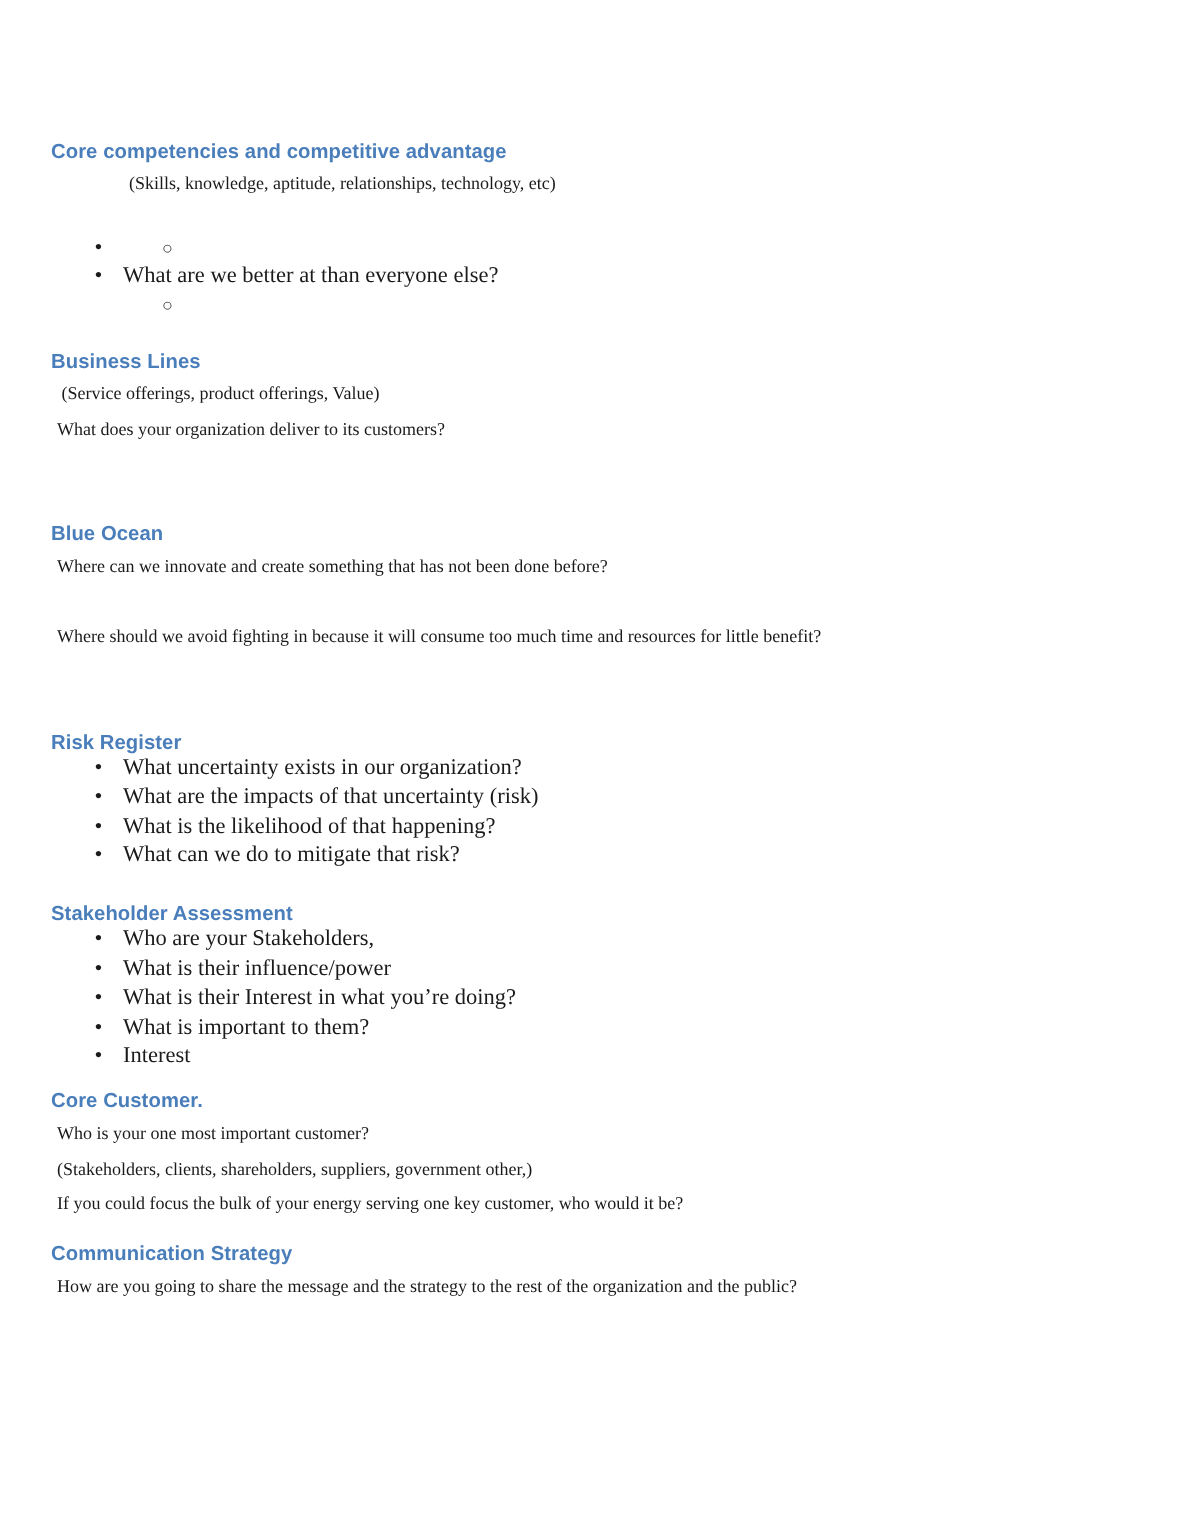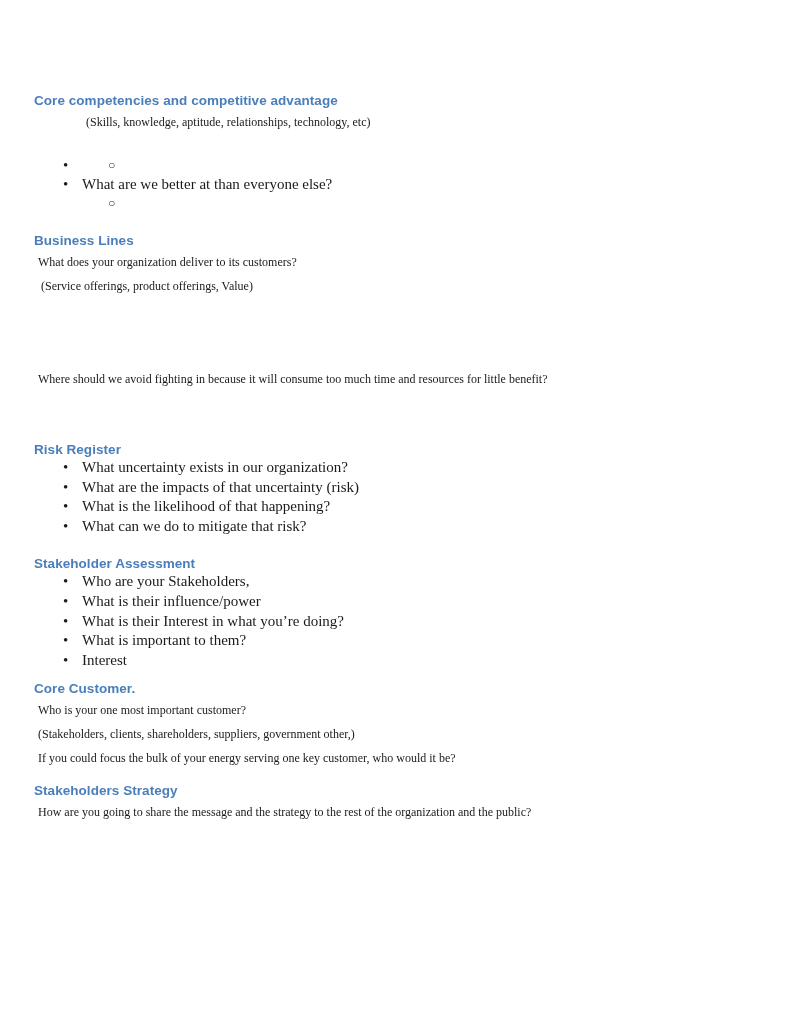--- a/index.html
+++ b/index.html
@@ -125,26 +125,30 @@
         <li class="subbullet-row">
           <span class="subbullet-mark">○</span>
         </li>
       </ul>
     </div>
 
     <div class="gap-md"></div>
 
     <div class="section">
       <p class="section-heading">Business Lines</p>
+      <p class="para"> (Service offerings, product offerings, Value)</p>
       <p class="para">What does your organization deliver to its customers?</p>
-      <p class="para"> (Service offerings, product offerings, Value)</p>
     </div>
 
     <div class="gap-xl"></div>
 
+    <div class="section">
+      <p class="section-heading">Blue Ocean</p>
+      <p class="para">Where can we innovate and create something that has not been done before?</p>
+    </div>
 
     <div class="gap-md"></div>
 
     <div class="section">
       <p class="para">Where should we avoid fighting in because it will consume too much time and resources for little benefit?</p>
     </div>
 
     <div class="gap-xl"></div>
 
     <div class="section">
@@ -202,18 +206,18 @@
     <div class="section">
       <p class="section-heading">Core Customer.</p>
       <p class="para">Who is your one most important customer?</p>
       <p class="para">(Stakeholders, clients, shareholders, suppliers, government other,)</p>
       <p class="para">If you could focus the bulk of your energy serving one key customer, who would it be?</p>
     </div>
 
     <div class="gap-sm"></div>
 
     <div class="section">
-      <p class="section-heading">Stakeholders Strategy</p>
+      <p class="section-heading">Communication Strategy</p>
       <p class="para">How are you going to share the message and the strategy to the rest of the organization and the public?</p>
     </div>
 
   </div>
 </div>
 
 </body></html>

